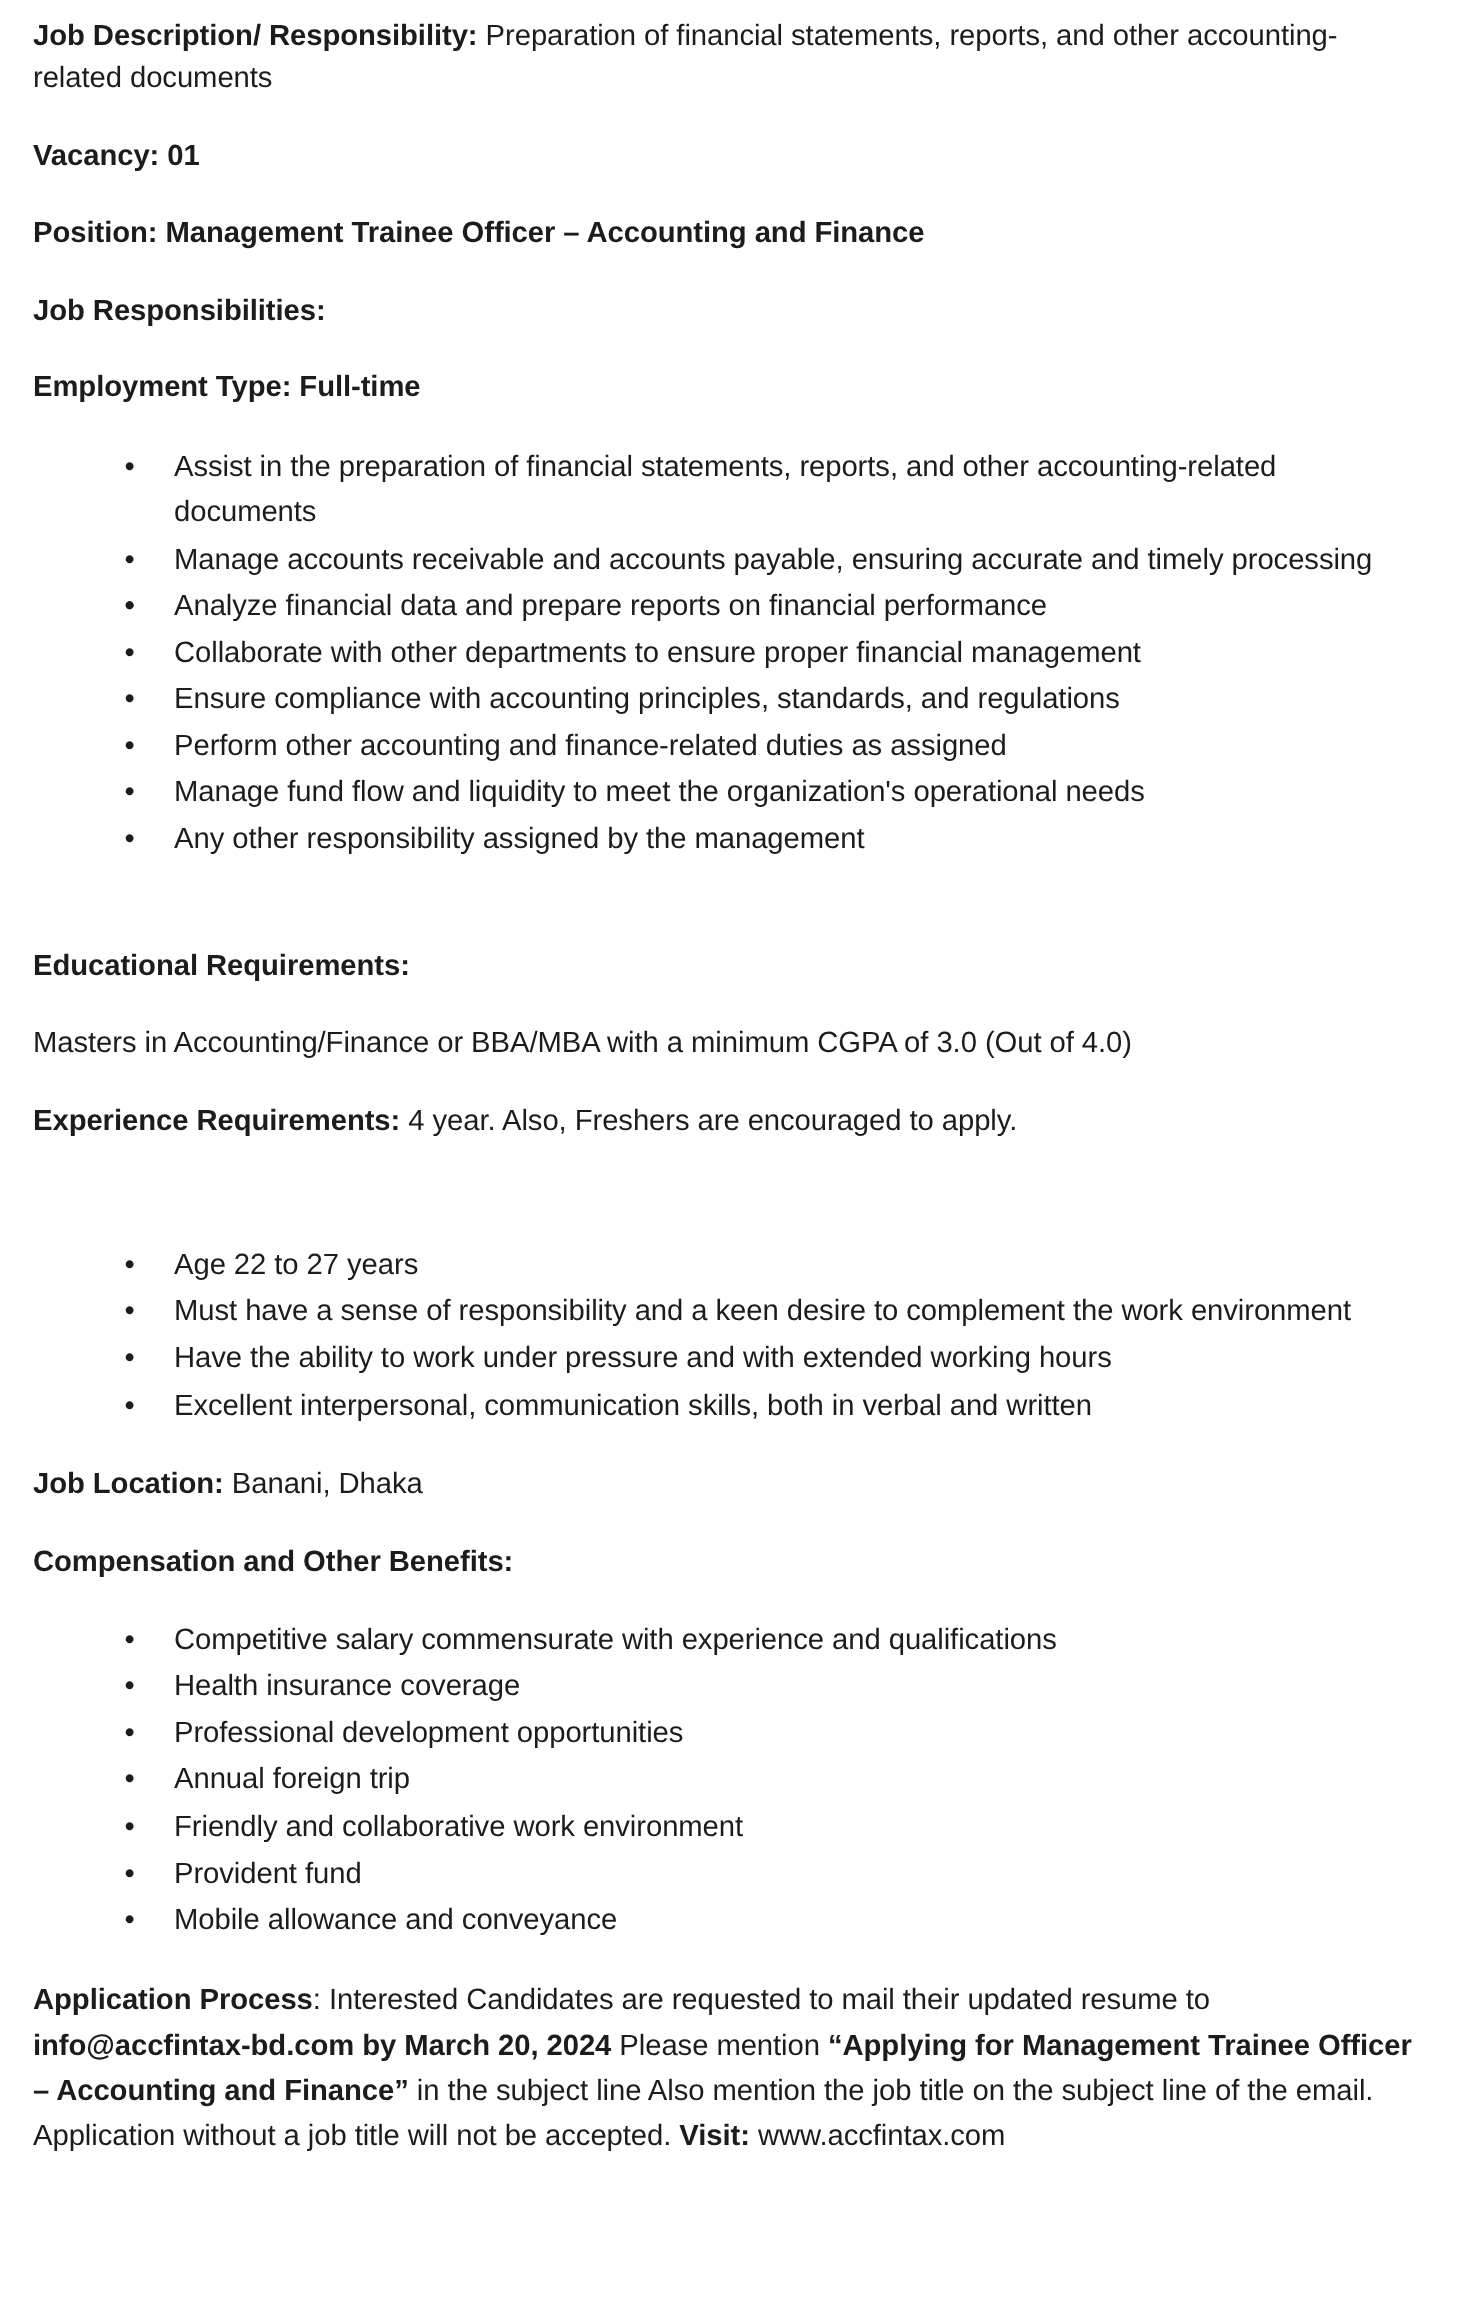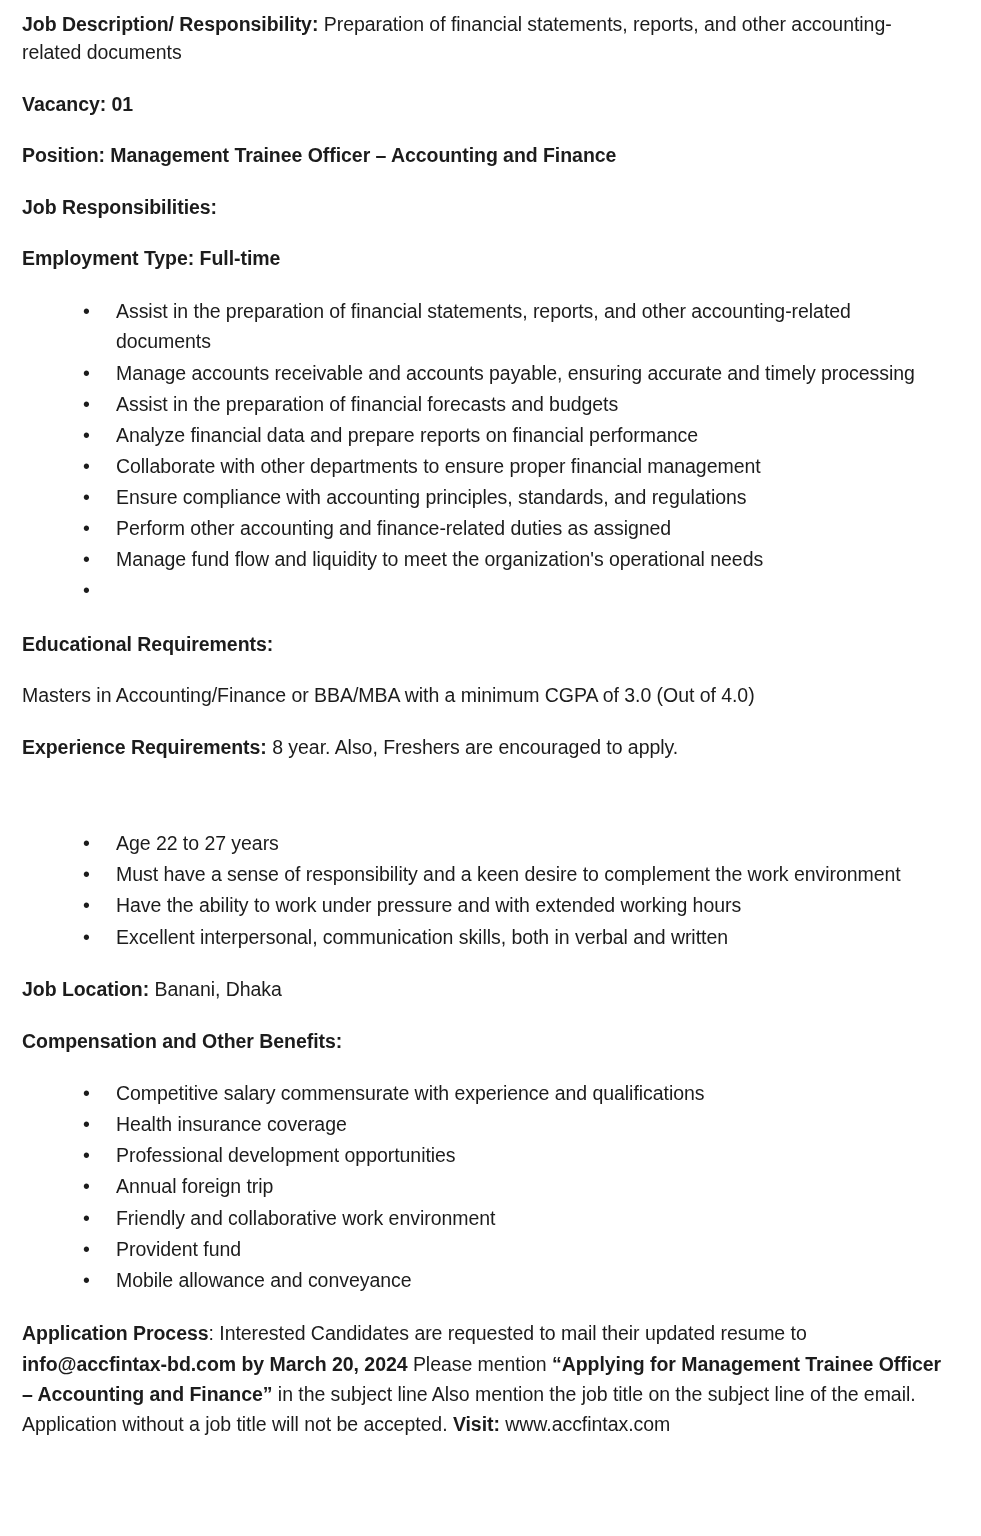--- a/index.html
+++ b/index.html
@@ -86,35 +86,35 @@
 
   <p class="heading">Position: Management Trainee Officer – Accounting and Finance</p>
 
   <p class="heading">Job Responsibilities:</p>
 
   <p class="heading">Employment Type: Full-time</p>
 
   <ul class="bullets">
     <li><span class="bullet-dot">•</span><span>Assist in the preparation of financial statements, reports, and other accounting-related documents</span></li>
     <li><span class="bullet-dot">•</span><span>Manage accounts receivable and accounts payable, ensuring accurate and timely processing</span></li>
-    <li><span class="bullet-dot">•</span><span>Assist in the preparation of financial forecasts and budgets</span></li>
+    <li><span class="bullet-dot">•</span></li>
     <li><span class="bullet-dot">•</span><span>Analyze financial data and prepare reports on financial performance</span></li>
     <li><span class="bullet-dot">•</span><span>Collaborate with other departments to ensure proper financial management</span></li>
     <li><span class="bullet-dot">•</span><span>Ensure compliance with accounting principles, standards, and regulations</span></li>
     <li><span class="bullet-dot">•</span><span>Perform other accounting and finance-related duties as assigned</span></li>
     <li><span class="bullet-dot">•</span><span>Manage fund flow and liquidity to meet the organization's operational needs</span></li>
-    <li><span class="bullet-dot">•</span></li>
+    <li><span class="bullet-dot">•</span><span>Any other responsibility assigned by the management</span></li>
   </ul>
 
   <div class="gap-lg"></div>
 
   <p class="heading">Educational Requirements:</p>
   <p class="para">Masters in Accounting/Finance or BBA/MBA with a minimum CGPA of 3.0 (Out of 4.0)</p>
 
-  <p class="para"><span class="lbl">Experience Requirements:</span><span> 8 year. Also, Freshers are encouraged to apply.</span></p>
+  <p class="para"><span class="lbl">Experience Requirements:</span><span> 4 year. Also, Freshers are encouraged to apply.</span></p>
 
   <div class="gap-lg"></div>
   <div class="gap-md"></div>
 
 
   <ul class="bullets">
     <li><span class="bullet-dot">•</span><span>Age 22 to 27 years</span></li>
     <li><span class="bullet-dot">•</span><span>Must have a sense of responsibility and a keen desire to complement the work environment</span></li>
     <li><span class="bullet-dot">•</span><span>Have the ability to work under pressure and with extended working hours</span></li>
     <li><span class="bullet-dot">•</span><span>Excellent interpersonal, communication skills, both in verbal and written</span></li>

